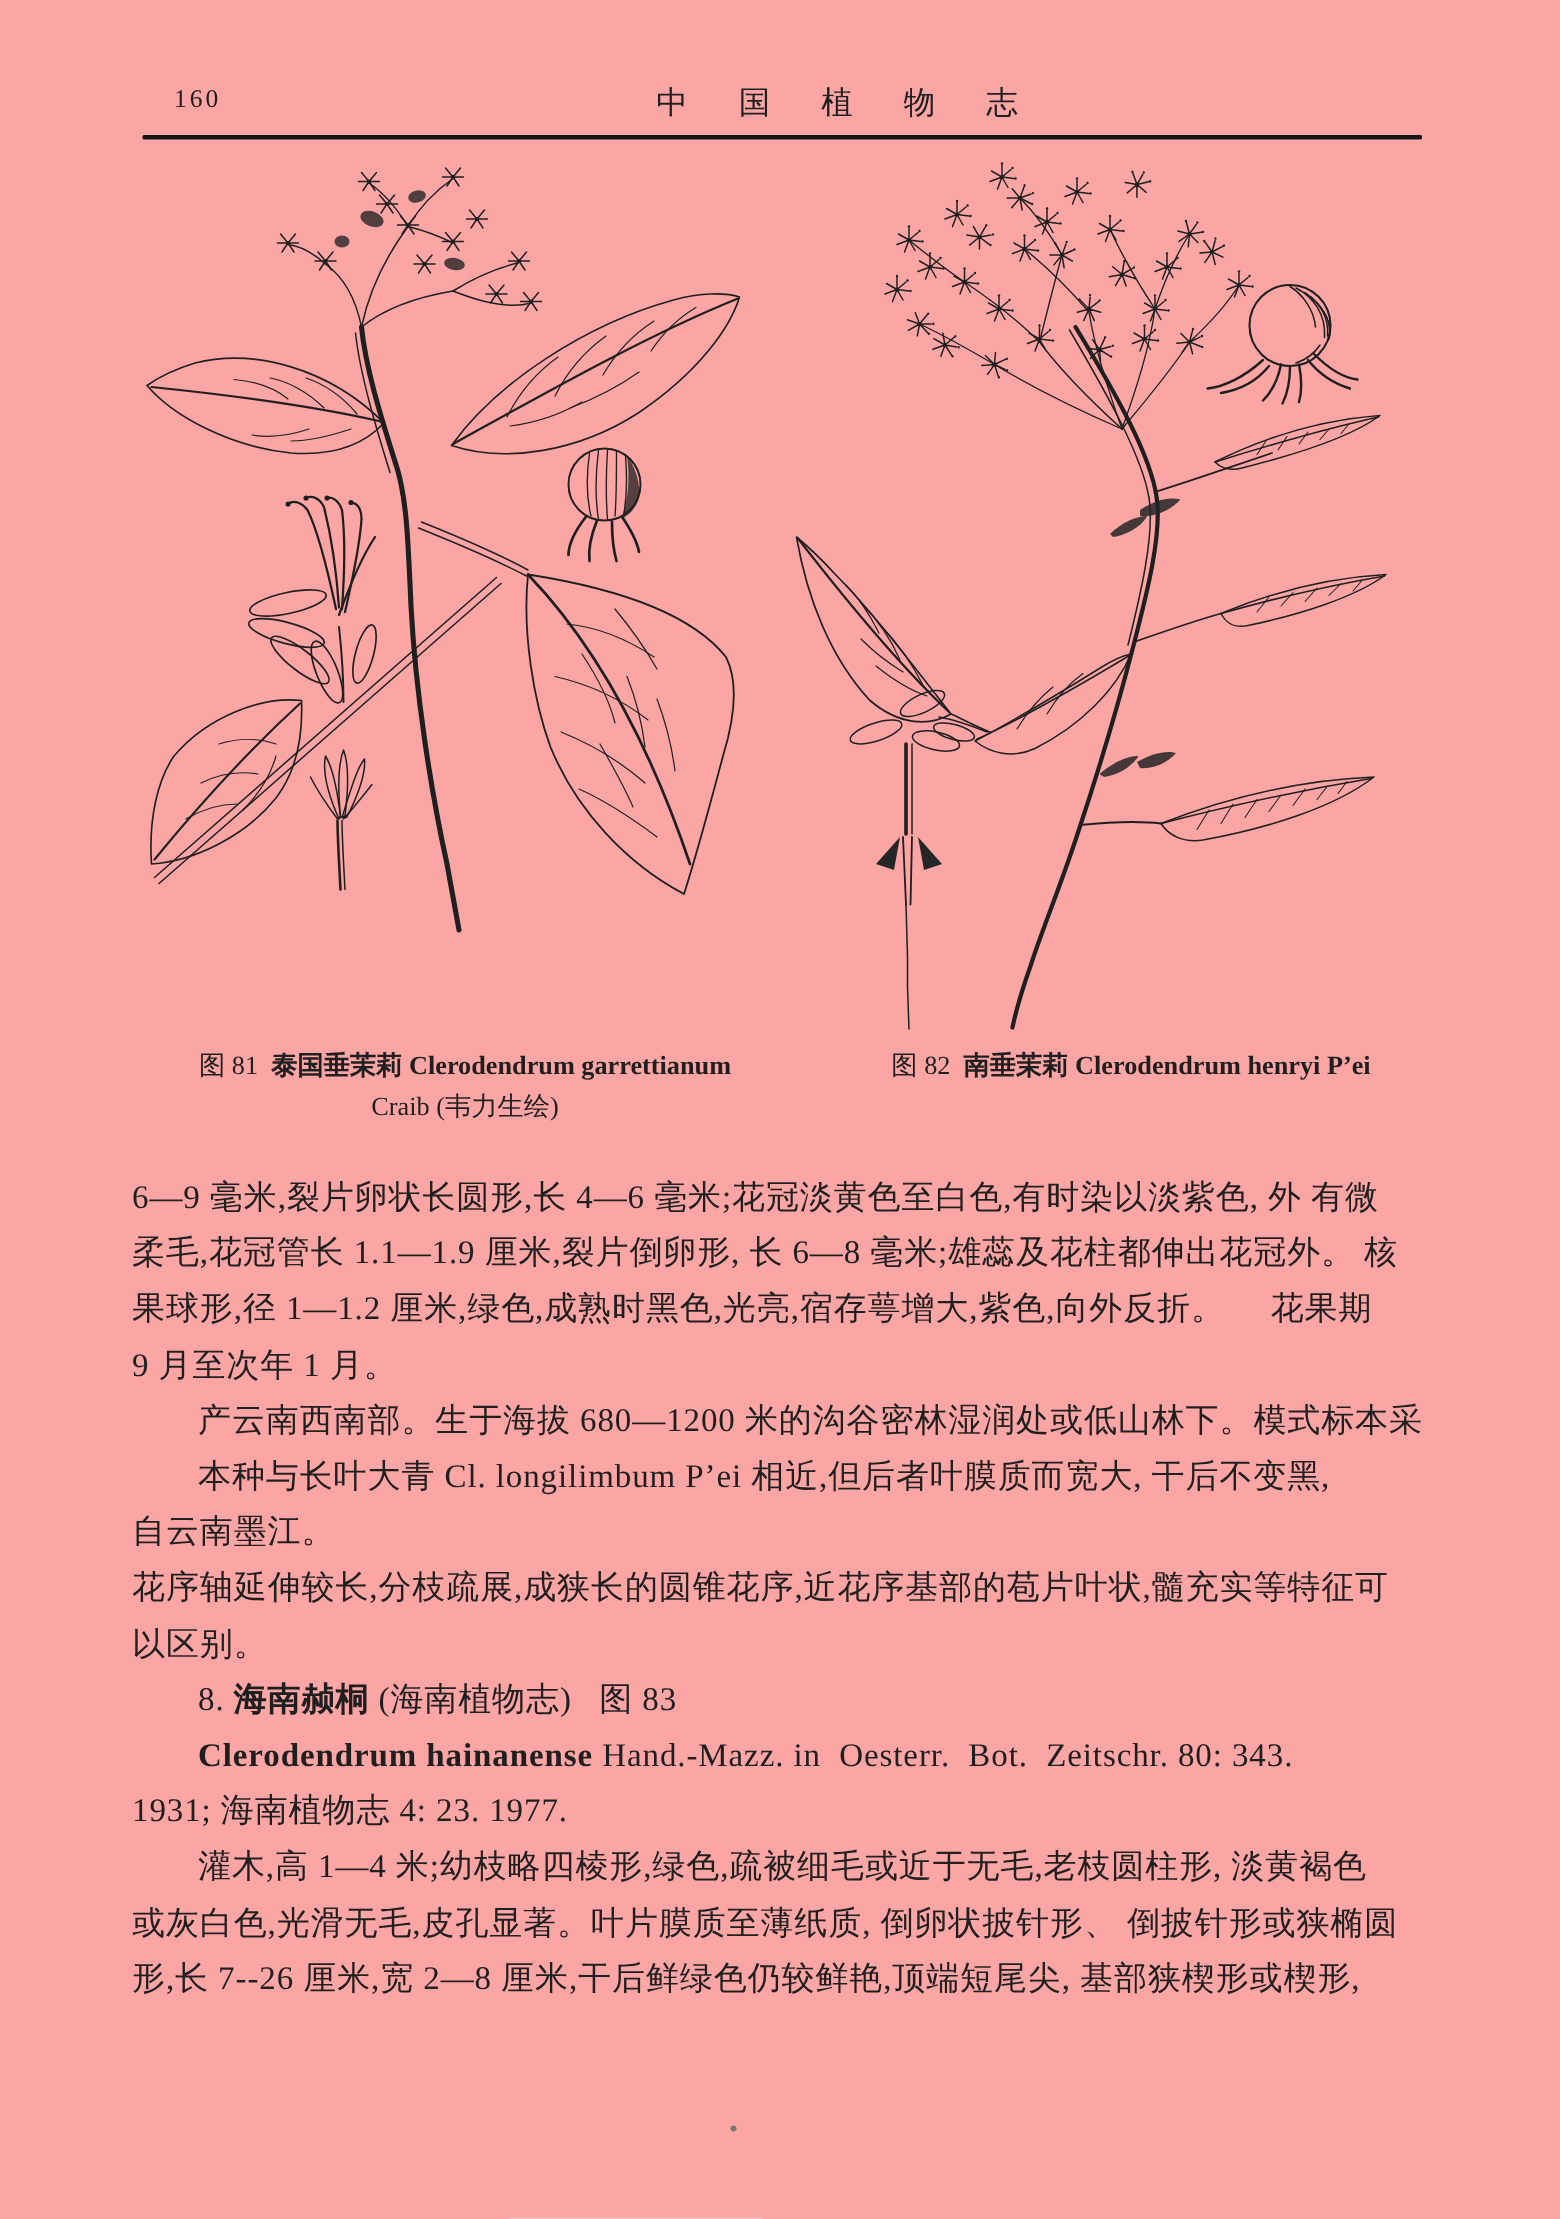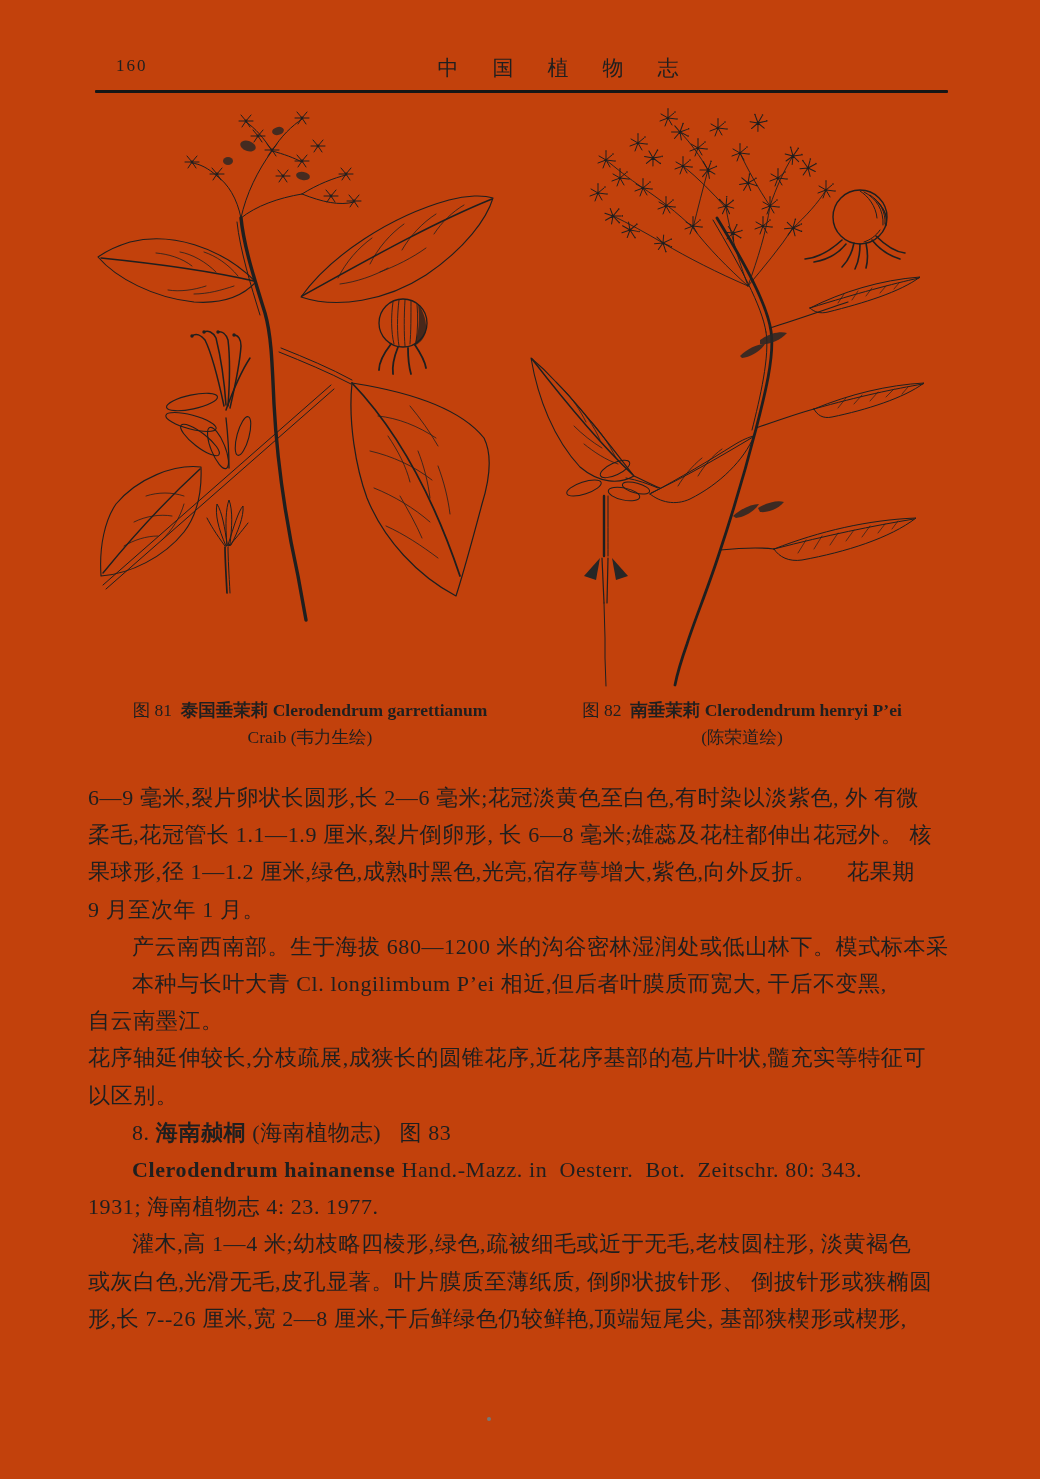--- a/index.html
+++ b/index.html
@@ -1,16 +1,16 @@
 <!DOCTYPE html>
 <html><head>
 <meta charset="utf-8">
 <style>
   html,body{margin:0;padding:0;background:#e8e8e6;}
-  #page{position:relative;width:1040px;height:1479px;margin:0 auto;background:#c2410c;
+  #page{position:relative;width:1040px;height:1479px;margin:0 auto;background:#fca5a5;
         font-family:"Liberation Serif","DejaVu Serif",serif;color:#1f1f1f;overflow:hidden;}
   
   .pagenum{position:absolute;left:116px;top:56px;font-size:17px;letter-spacing:2px;}
   .booktitle{position:absolute;left:0;top:54px;width:1040px;text-align:center;
              font-size:21px;letter-spacing:34px;text-indent:34px;margin-left:38px;}
   .rule{position:absolute;left:95px;top:90px;width:853px;height:3px;background:#161616;border-radius:1px;}
   
   .art{position:absolute;}
   
   .cap{position:absolute;text-align:center;font-size:17.5px;line-height:27px;}
@@ -336,27 +336,26 @@
           <path d="M96,505 L97,540 L97,560 L98,588" stroke-width="1"></path>
         </g>
       </g>
     </svg>
   </div>
 
   <div class="cap" style="left:105px;top:697px;width:410px;">
     <div><span>图 81</span>&nbsp;&nbsp;<span class="b">泰国垂茉莉</span> <span class="b">Clerodendrum garrettianum</span></div>
     <div><span>Craib</span> <span>(韦力生绘)</span></div>
   </div>
-  <div class="cap" style="left:542px;top:697px;width:400px;">
+  <div class="cap" style="left:554px;top:697px;width:400px;">
     <div><span>图 82</span>&nbsp;&nbsp;<span class="b">南垂茉莉</span> <span class="b">Clerodendrum henryi P’ei</span></div>
-    <div><span>(陈荣道绘)</span></div>
   </div>
 
   <div id="bodytext">
-    <div class="ln">6—9 毫米,裂片卵状长圆形,长 2—6 毫米;花冠淡黄色至白色,有时染以淡紫色, 外 有微</div>
+    <div class="ln">6—9 毫米,裂片卵状长圆形,长 4—6 毫米;花冠淡黄色至白色,有时染以淡紫色, 外 有微</div>
     <div class="ln">柔毛,花冠管长 1.1—1.9 厘米,裂片倒卵形, 长 6—8 毫米;雄蕊及花柱都伸出花冠外。 核</div>
     <div class="ln">果球形,径 1—1.2 厘米,绿色,成熟时黑色,光亮,宿存萼增大,紫色,向外反折。     花果期</div>
     <div class="ln">9 月至次年 1 月。</div>
     <div class="ln ind">产云南西南部。生于海拔 680—1200 米的沟谷密林湿润处或低山林下。模式标本采</div>
     <div class="ln ind"><span>本种与长叶大青 </span><span>Cl. longilimbum P’ei</span><span> 相近,但后者叶膜质而宽大, 干后不变黑,</span></div>
     <div class="ln">自云南墨江。</div>
     <div class="ln">花序轴延伸较长,分枝疏展,成狭长的圆锥花序,近花序基部的苞片叶状,髓充实等特征可</div>
     <div class="ln">以区别。</div>
     <div class="ln ind"><span>8.</span> <span class="b">海南赪桐</span> <span>(海南植物志)</span>&nbsp;&nbsp;&nbsp;<span>图 83</span></div>
     <div class="ln ind"><span class="b">Clerodendrum hainanense</span><span> Hand.-Mazz. in  Oesterr.  Bot.  Zeitschr. 80: 343.</span></div>

